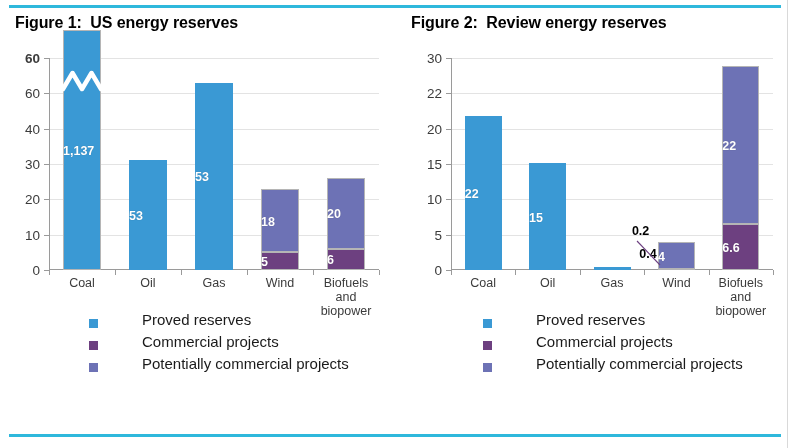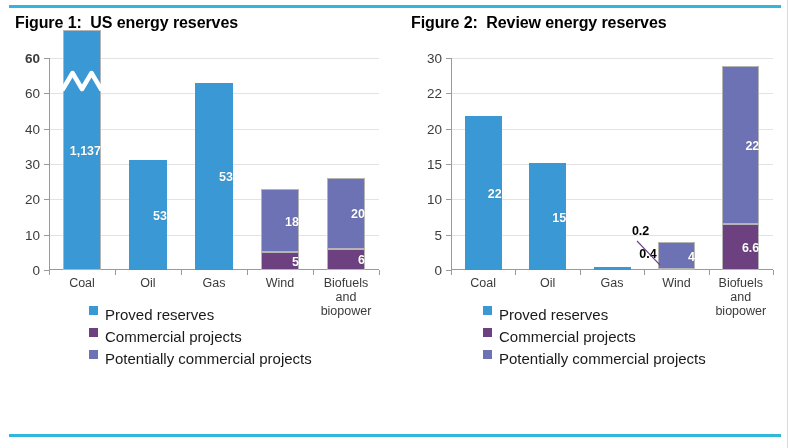--- a/index.html
+++ b/index.html
@@ -75,21 +75,21 @@
   .bar-seg {
     position: absolute; left: 0; width: 100%;
   }
   .seg-proved      { background: #3A99D4; }
   .seg-commercial  { background: #6D4080; border: 1px solid #b5b5b5; }
   .seg-potential   { background: #6D72B5; border: 1px solid #b5b5b5; }
   .seg-proved.outlined { border: 1px solid #b5b5b5; }
 
   .seg-label {
     position: absolute; left: 0; width: 100%;
-    text-align: right;
+    text-align: left;
     font-size: 12.5px; font-weight: bold; color: #ffffff;
     text-shadow: 0 0 1px rgba(0,0,0,0.25);
     pointer-events: none;
   }
   .out-label {
     position: absolute;
     font-size: 12.5px; font-weight: bold; color: #000000;
     white-space: nowrap;
   }
 
@@ -101,22 +101,23 @@
   .xcat {
     position: absolute; top: 100%; margin-top: 6px;
     font-size: 12.5px; color: #3b3b3b;
     text-align: center; line-height: 1.12;
   }
 
   
   .legend { position: absolute; left: 86px; top: 292px; }
   .panel.right .legend { left: 84px; }
   .legend-row {
-    display: flex; align-items: flex-start;
+    display: flex; align-items: flex-end;
     height: 22px;
+    gap: 37px;
   }
   .legend-swatch {
     width: 9px; height: 9px; margin-right: 7px; flex: none;
   }
   .sw-proved     { background: #3A99D4; }
   .sw-commercial { background: #6D4080; }
   .sw-potential  { background: #6D72B5; }
   .legend-text { font-size: 15px; color: #1a1a1a; white-space: nowrap; }
 
   

